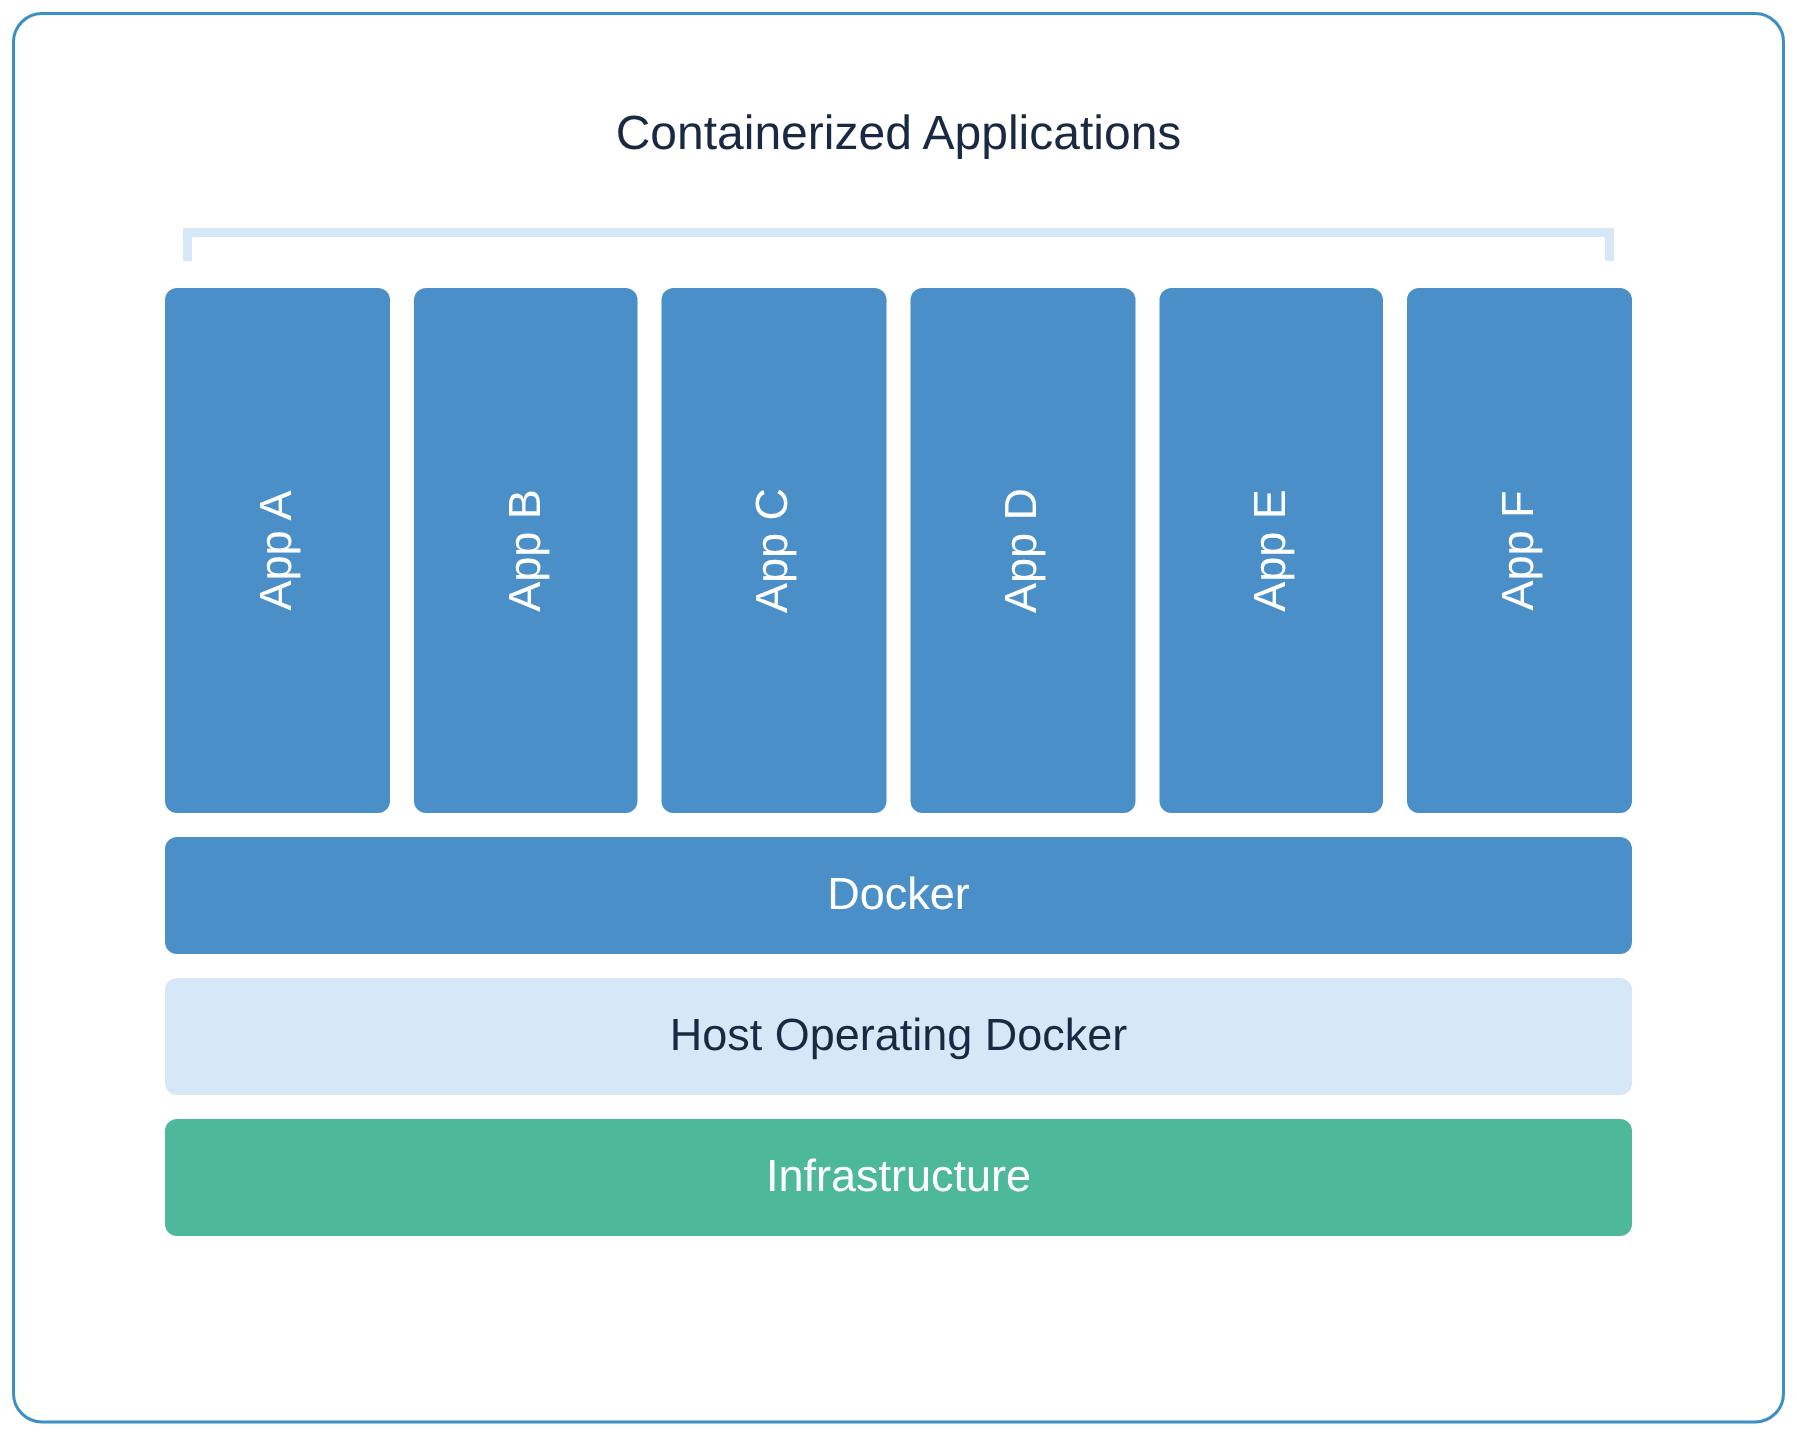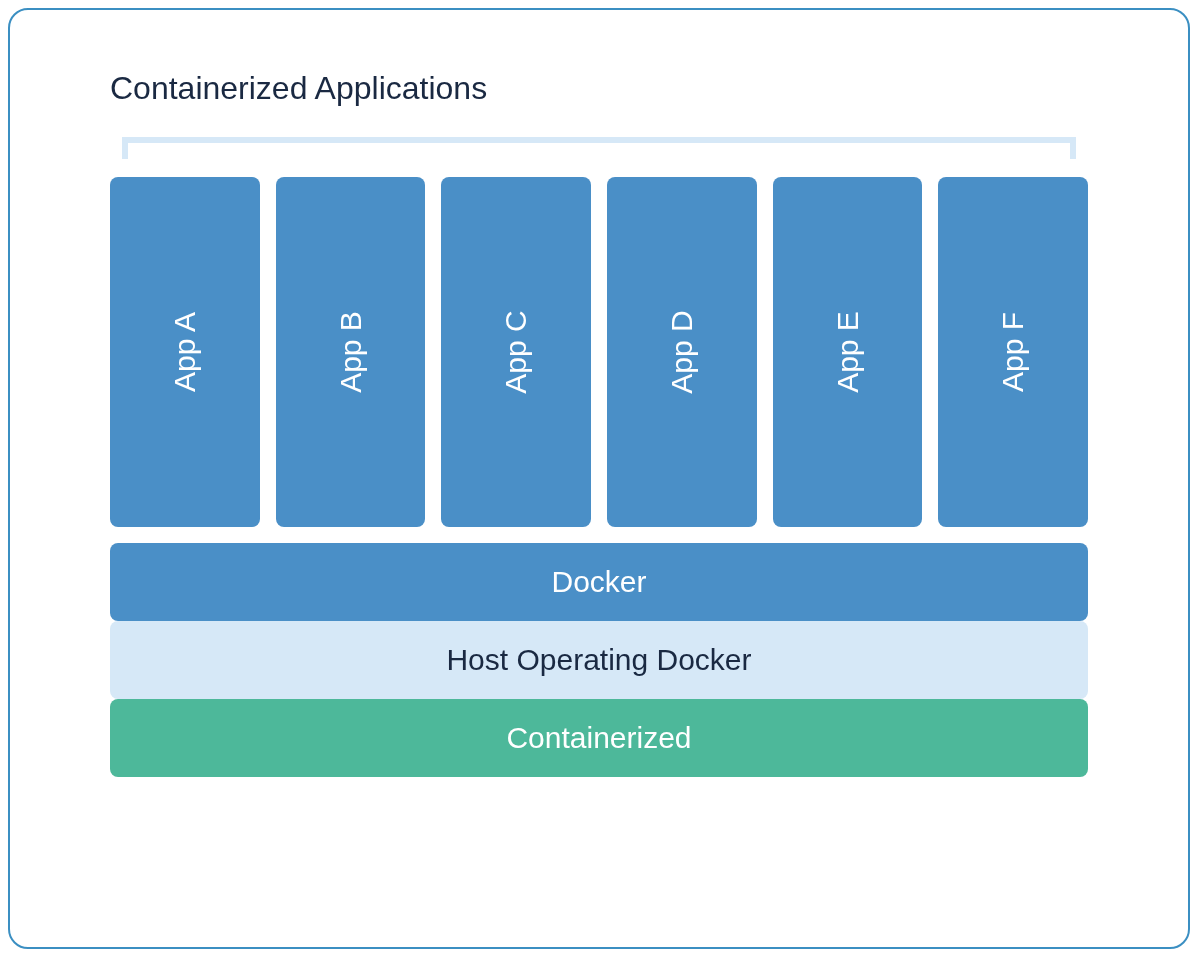--- a/index.html
+++ b/index.html
@@ -17,24 +17,25 @@
     .outer-frame {
       border: 2px solid #3b8fc2;
       border-radius: 20px;
       width: 100%;
       height: 100%;
       padding: 60px 100px 60px 100px;
       display: flex;
       flex-direction: column;
     }
     .title {
+      text-align: center;
       font-size: 32px;
       color: #1a2942;
       font-weight: 400;
-      margin-bottom: 30px;
+      margin-bottom: 45px;
     }
     .bracket {
       height: 22px;
       border-top: 6px solid #d6e8f7;
       border-left: 6px solid #d6e8f7;
       border-right: 6px solid #d6e8f7;
       margin: 0 12px 18px 12px;
     }
     .apps-row {
       display: flex;
@@ -58,20 +59,21 @@
       white-space: nowrap;
     }
     .layer {
       border-radius: 8px;
       height: 78px;
       display: flex;
       align-items: center;
       justify-content: center;
       font-size: 30px;
       font-weight: 400;
+      margin-bottom: 16px;
     }
     .docker-layer {
       background: #4a8fc7;
       color: #ffffff;
     }
     .host-layer {
       background: #d6e8f7;
       color: #1a2942;
     }
     .infra-layer {
@@ -111,15 +113,15 @@
 
   <div class="layer docker-layer">
     <span>Docker</span>
   </div>
 
   <div class="layer host-layer">
     <span>Host Operating Docker</span>
   </div>
 
   <div class="layer infra-layer">
-    <span>Containerized</span>
+    <span>Infrastructure</span>
   </div>
 </div>
 
 </body></html>

